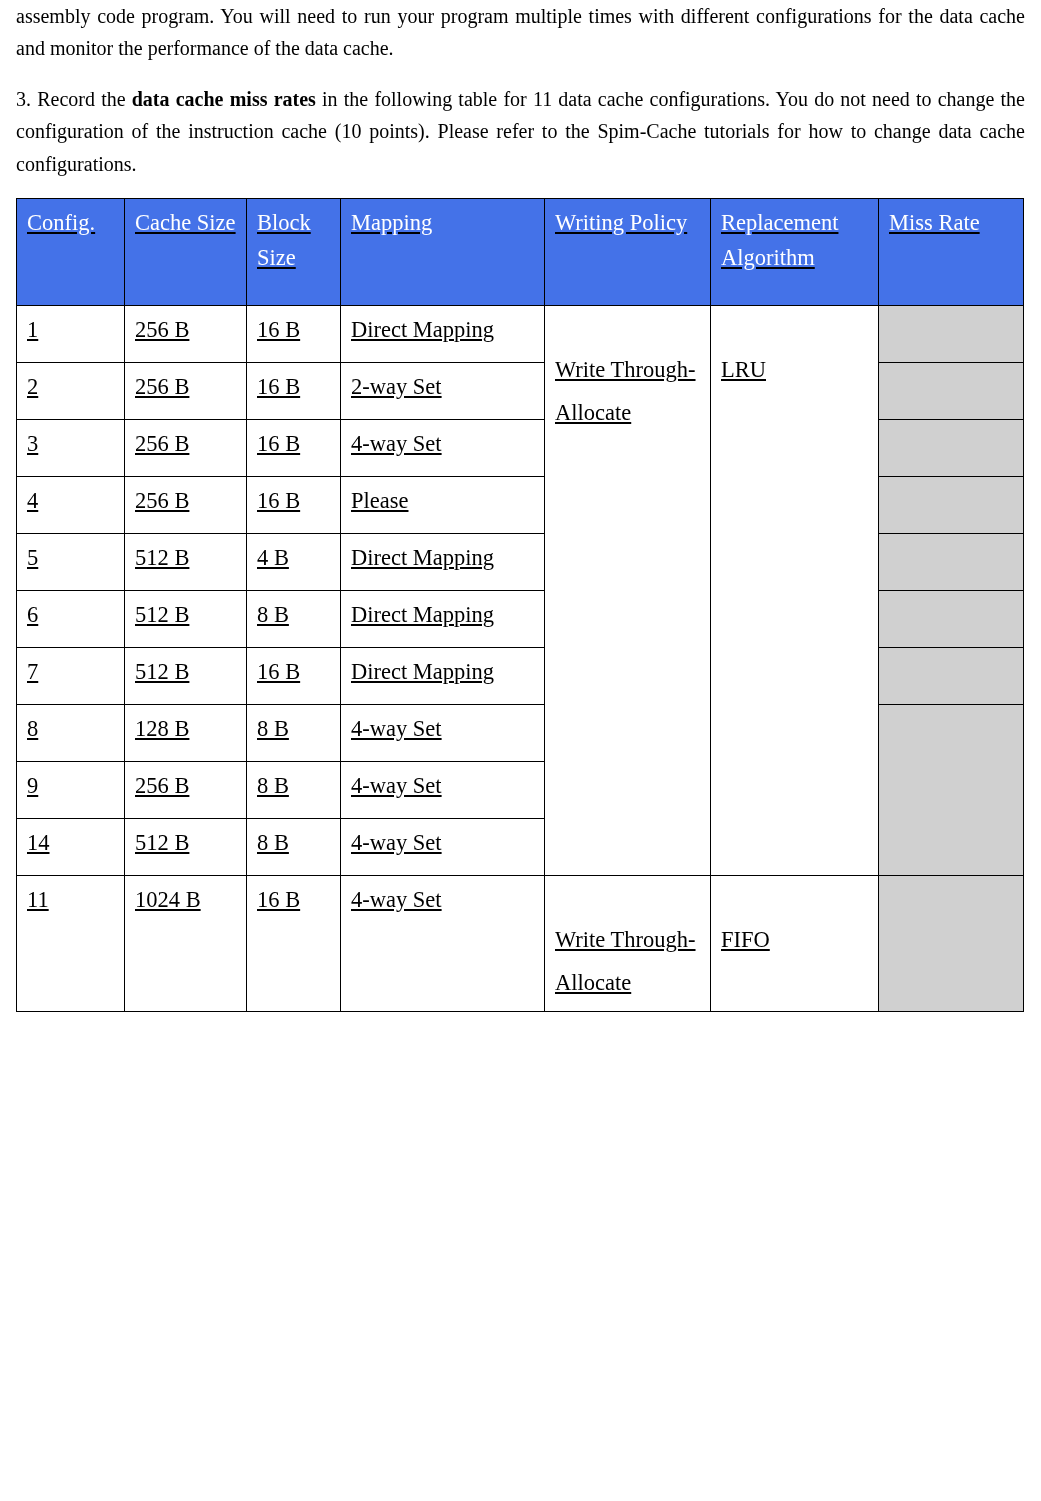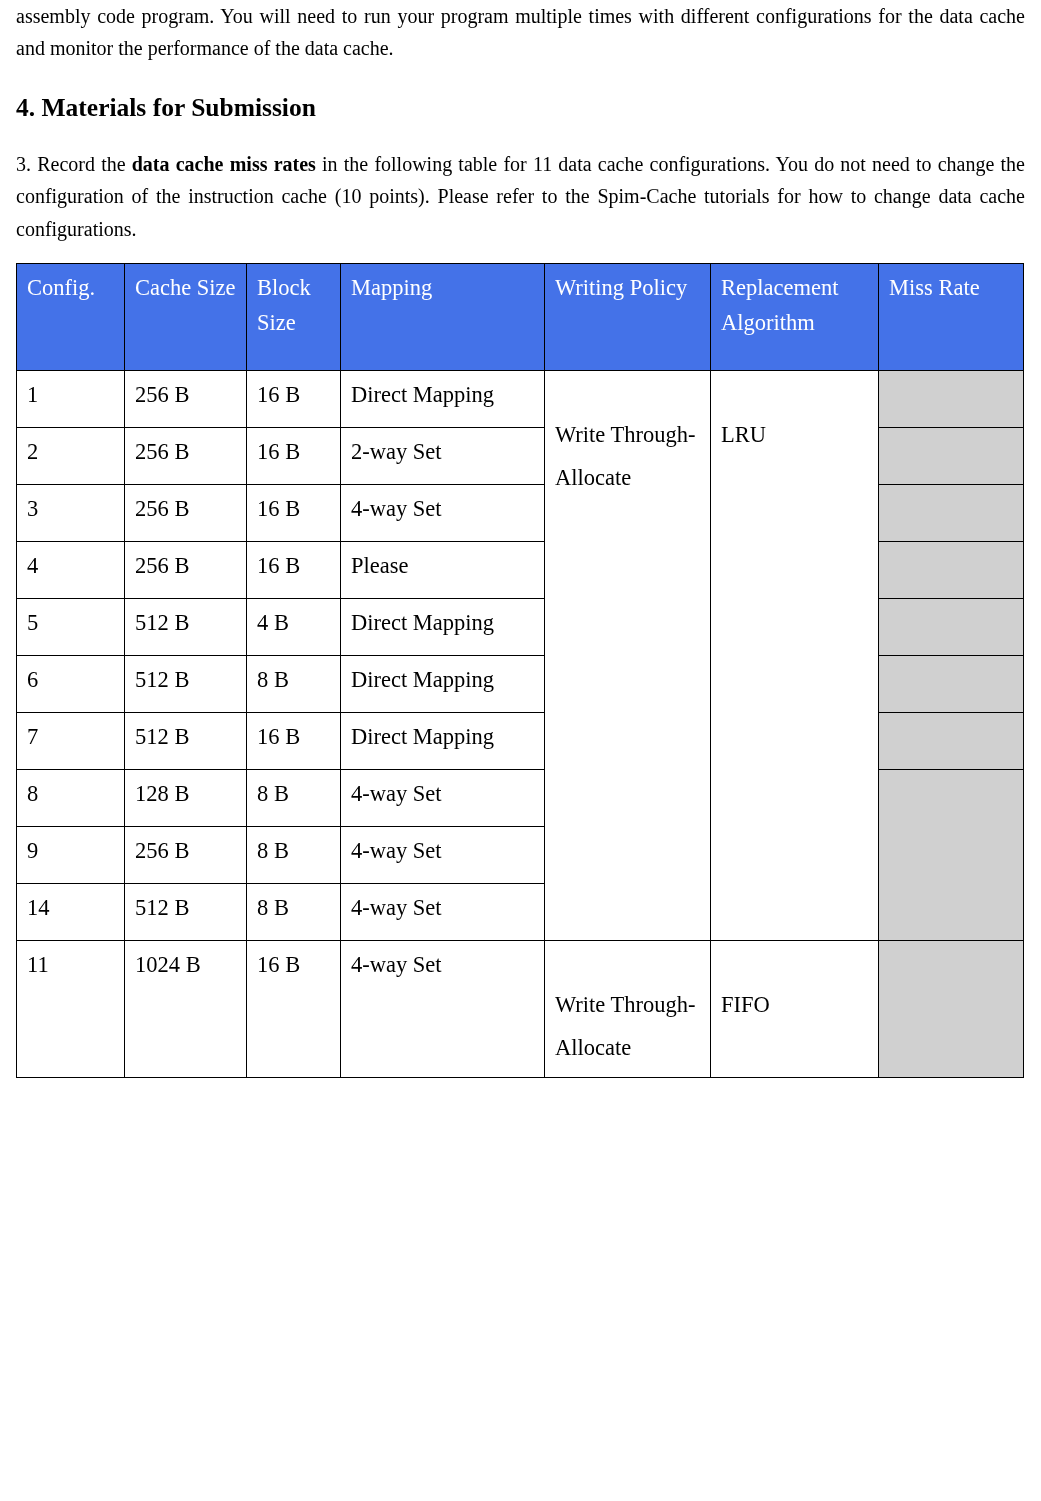--- a/index.html
+++ b/index.html
@@ -38,20 +38,21 @@
     line-height: 1.3;
   }
   .bold-inline {
     font-weight: bold;
   }
   table.cache-table {
     border-collapse: collapse;
     width: 962px;
     margin-top: 6px;
     table-layout: fixed;
+    text-decoration: underline;
   }
   table.cache-table th,
   table.cache-table td {
     border: 1px solid #000000;
     font-size: 22.5px;
     font-weight: normal;
     text-align: left;
     vertical-align: top;
     padding: 7px 8px 7px 10px;
     line-height: 1.55;
@@ -80,21 +81,20 @@
     margin-top: 36px;
   }
 </style>
 </head>
 <body>
 
 <div class="page">
 
   <p class="body-text first-para">assembly code program. You will need to run your program multiple times with different configurations for the data cache and monitor the performance of the data cache.</p>
 
-  <h2 class="section-heading">4. Materials for Submission</h2>
 
 
 
 
   <p class="body-text"><span>3. Record the </span><span class="bold-inline">data cache miss rates</span><span> in the following table for 11 data cache configurations. You do not need to change the configuration of the instruction cache (10 points). Please refer to the Spim-Cache tutorials for how to change data cache configurations.</span></p>
 
   <table class="cache-table">
     <colgroup>
       <col class="col-config">
       <col class="col-cache">

